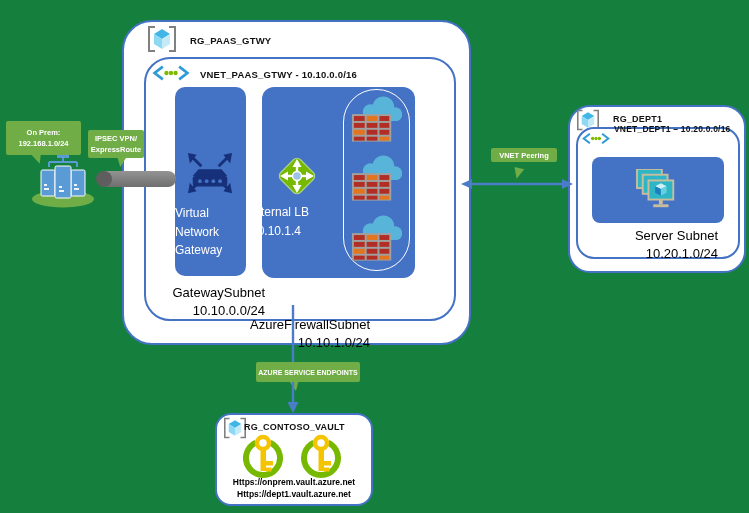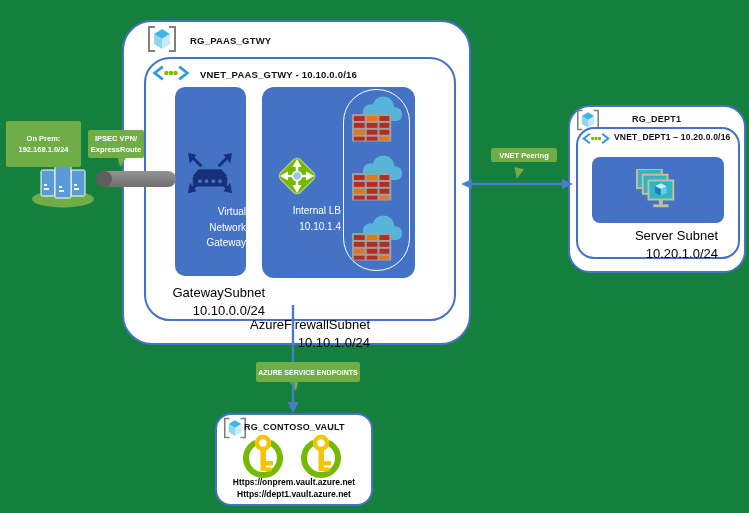--- a/index.html
+++ b/index.html
@@ -9,21 +9,21 @@
     --ink:#111111;
   }
   *{margin:0;padding:0;box-sizing:border-box;}
   body{font-family:"Liberation Sans",sans-serif;background:#fff;}
   .canvas{position:relative;width:749px;height:513px;background:#15803d;overflow:hidden;}
   .abs{position:absolute;}
   .box{position:absolute;border:2.5px solid var(--blue);background:#fff;}
   .fill{position:absolute;background:var(--blue);}
   .ml{white-space:pre-line;}
   .cap{color:#000;font-size:13px;line-height:1.35;text-align:right;}
-  .nodetxt{color:#fff;font-size:10px;line-height:1.55;text-align:right;}
+  .nodetxt{color:#fff;font-size:12px;line-height:1.55;text-align:left;}
   .title{color:var(--ink);font-size:9.5px;font-weight:600;letter-spacing:.2px;}
   .callout{position:absolute;background:var(--green);color:#fff;font-weight:600;
            text-align:center;border-radius:2px;z-index:6;display:flex;align-items:center;justify-content:center;}
   .tail{position:absolute;width:0;height:0;border-left:5px solid transparent;
         border-right:5px solid transparent;border-top:11px solid var(--green);}
   svg{display:block;}
 </style>
 </head>
 <body>
 
@@ -179,21 +179,21 @@
           <rect x="32" y="37" width="10" height="5" fill="#B22E25"></rect>
         <rect x="6" y="44" width="11" height="4" fill="#B22E25"></rect>
           <rect x="19" y="44" width="11" height="4" fill="#B22E25"></rect>
           <rect x="32" y="44" width="10" height="4" fill="#E2751D"></rect>
       </g>
     </svg>
   </span>
   <div class="abs cap ml" style="left:250px;top:284px;width:120px;margin-top:32px;">AzureFirewallSubnet
 10.10.1.0/24</div>
 
-  <div class="callout ml" style="left:6px;top:121px;width:75px;height:46px;font-size:7.5px;line-height:1.5;">On Prem:
+  <div class="callout ml" style="left:6px;top:121px;width:75px;height:34px;font-size:7.5px;line-height:1.5;">On Prem:
 192.168.1.0/24</div>
   <span class="tail" style="left:33px;top:153px;transform:rotate(-18deg);"></span>
 
   <span class="abs" style="left:30px;top:150px;">
     <svg width="66" height="58" viewBox="0 0 66 58">
       <ellipse cx="33" cy="49" rx="31" ry="8.5" fill="#70AD47"></ellipse>
       <rect x="27" y="0" width="12" height="8" fill="#5B9BD5"></rect>
       <path d="M33 8 V12 M19 12 H47 M19 12 V17 M47 12 V17" stroke="#5B9BD5" stroke-width="2" fill="none"></path>
       <rect x="11" y="20" width="14" height="26" rx="1.5" fill="#5B9BD5" stroke="#fff" stroke-width="1"></rect>
       <rect x="41" y="20" width="14" height="26" rx="1.5" fill="#5B9BD5" stroke="#fff" stroke-width="1"></rect>
@@ -229,33 +229,33 @@
   <div class="box" style="left:568px;top:105px;width:178px;height:168px;border-radius:22px;"></div>
   <span class="abs" style="left:575px;top:109px;">
     <svg width="26" height="22" viewBox="0 0 32 28">
       <path d="M9 2 H3 V26 H9" stroke="#808080" stroke-width="2" fill="none"></path>
       <path d="M23 2 H29 V26 H23" stroke="#808080" stroke-width="2" fill="none"></path>
       <polygon points="16,4 24,9 16,14 8,9" fill="#41B6E6"></polygon>
       <polygon points="8,9 16,14 16,24 8,19" fill="#8ED8F3"></polygon>
       <polygon points="24,9 16,14 16,24 24,19" fill="#C4EAF8"></polygon>
     </svg>
   </span>
-  <div class="abs title" style="left:632px;top:114px;font-size:9px;">RG_DEPT1</div>
+  <div class="abs title" style="left:613px;top:114px;font-size:9px;">RG_DEPT1</div>
 
   <div class="box" style="left:576px;top:127px;width:164px;height:132px;border-width:2px;border-radius:18px;"></div>
   <span class="abs" style="left:581px;top:131px;">
     <svg width="30" height="15" viewBox="0 0 44 20">
       <polyline points="13,3 4,10 13,17" stroke="#2E9BD6" stroke-width="3" fill="none"></polyline>
       <polyline points="31,3 40,10 31,17" stroke="#2E9BD6" stroke-width="3" fill="none"></polyline>
       <circle cx="17" cy="10" r="2.4" fill="#7FBA00"></circle>
       <circle cx="22" cy="10" r="2.4" fill="#7FBA00"></circle>
       <circle cx="27" cy="10" r="2.4" fill="#7FBA00"></circle>
     </svg>
   </span>
-  <div class="abs title" style="left:614px;top:132px;font-size:8.5px;">VNET_DEPT1 – 10.20.0.0/16</div>
+  <div class="abs title" style="left:614px;top:124px;font-size:8.5px;">VNET_DEPT1 – 10.20.0.0/16</div>
 
   <div class="fill" style="left:592px;top:157px;width:132px;height:66px;border-radius:8px;"></div>
   <span class="abs" style="left:635px;top:169px;">
     <svg width="46" height="42" viewBox="0 0 48 44">
       <rect x="2" y="0" width="26" height="20" fill="#2EB6C7" stroke="#C9BD9C" stroke-width="2"></rect>
       <rect x="8" y="6" width="26" height="20" fill="#2EB6C7" stroke="#C9BD9C" stroke-width="2"></rect>
       <rect x="14" y="12" width="26" height="20" fill="#2EB6C7" stroke="#C9BD9C" stroke-width="2"></rect>
       <polygon points="27,15 33,18 27,21 21,18" fill="#CDF0F5"></polygon>
       <polygon points="21,18 27,21 27,28 21,25" fill="#1B7FBE"></polygon>
       <polygon points="33,18 27,21 27,28 33,25" fill="#66CFE0"></polygon>

